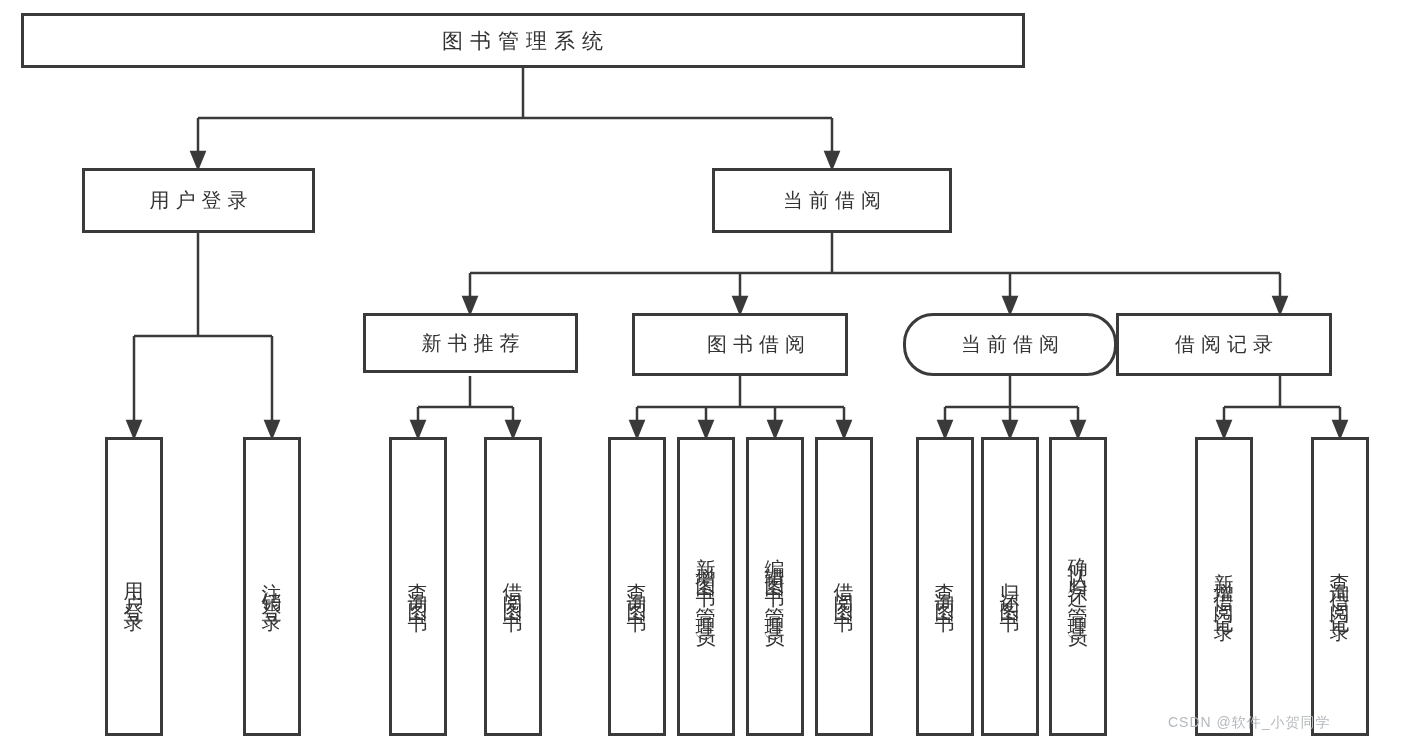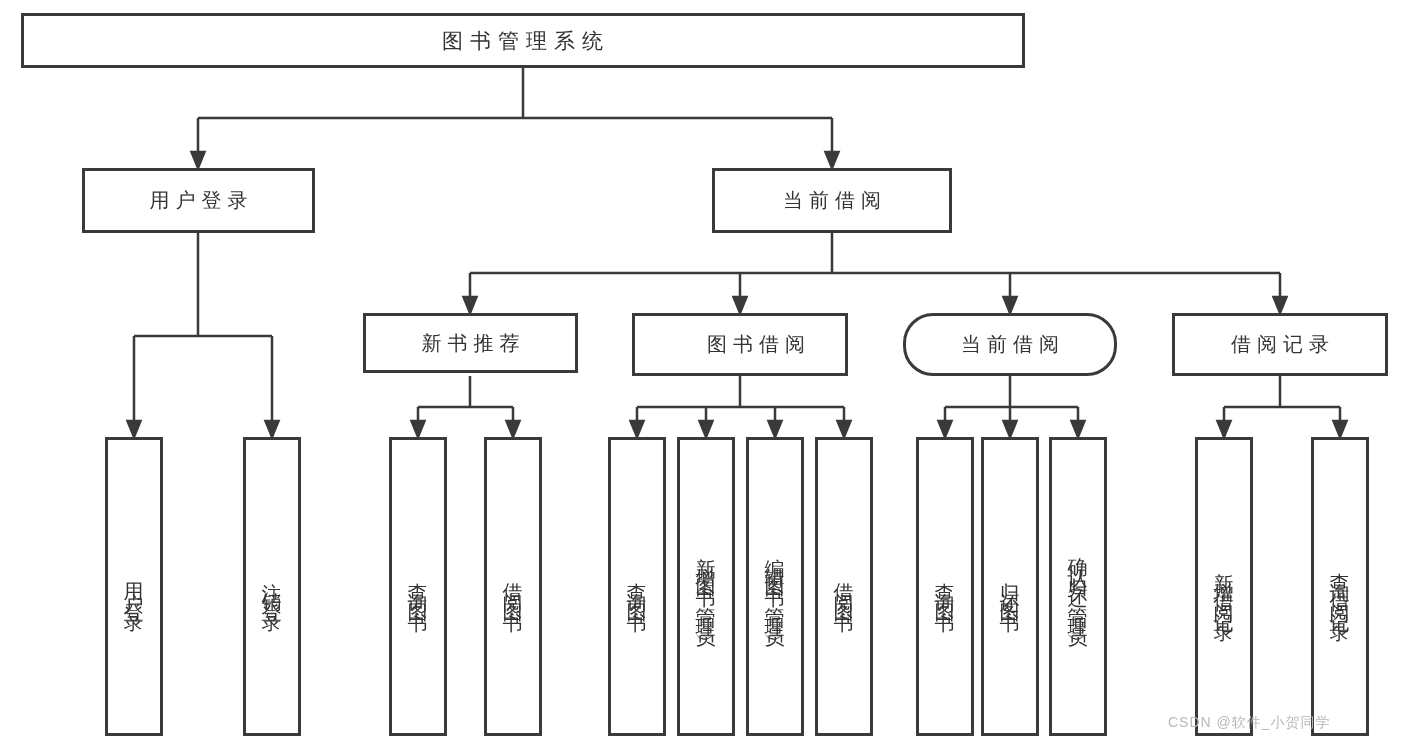--- a/index.html
+++ b/index.html
@@ -89,21 +89,21 @@
 
   <div class="hnode" style="left:363px;top:313px;width:215px;height:60px;">
     <span>新书推荐</span>
   </div>
   <div class="hnode" style="left:632px;top:313px;width:216px;height:63px;padding-left:32px;">
     <span>图书借阅</span>
   </div>
   <div class="hnode" style="left:903px;top:313px;width:214px;height:63px;border-radius:30px;">
     <span>当前借阅</span>
   </div>
-  <div class="hnode" style="left:1172px;top:313px;width:216px;height:63px;">
+  <div class="hnode" style="left:1116px;top:313px;width:216px;height:63px;">
     <span>借阅记录</span>
   </div>
 
   <div class="vnode" style="left:105px;">
     <span class="vtext">用户登录</span>
   </div>
   <div class="vnode" style="left:243px;">
     <span class="vtext">注销登录</span>
   </div>
 

